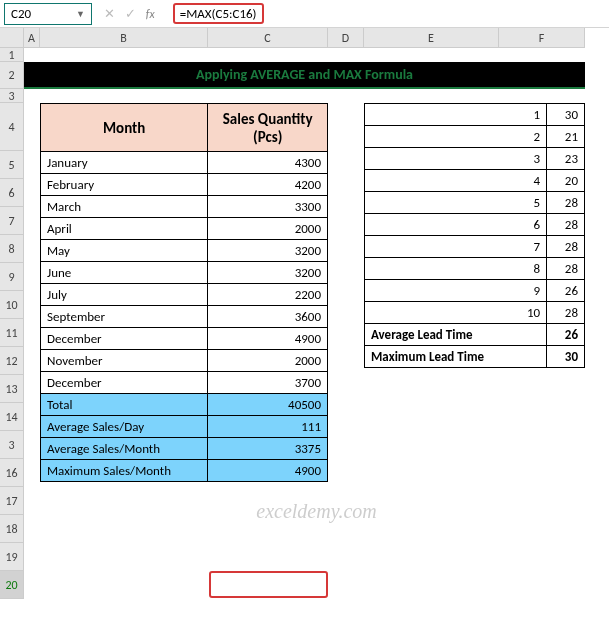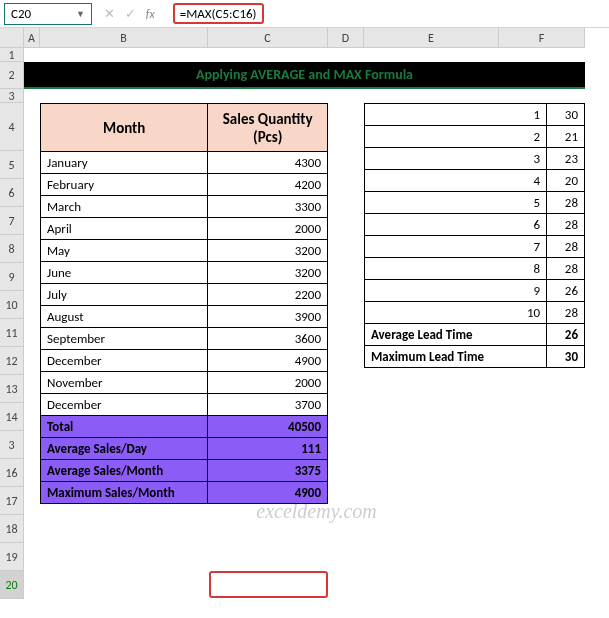--- a/index.html
+++ b/index.html
@@ -23,21 +23,21 @@
     
     .sheet { position: relative; flex: 1; }
     
     .title-row { position: absolute; left: 0; width: 561px; height: 27px; background: #000000; border-bottom: 2px double #1a7a3e; display: flex; align-items: center; justify-content: center; color: #1a7a3e; font-weight: bold; font-size: 14px; }
     
     .tbl { position: absolute; border-collapse: collapse; }
     .tbl th { background: #f8d7c9; border: 1px solid #000; font-weight: bold; text-align: center; padding: 4px 6px; font-size: 15px; }
     .tbl td { border: 1px solid #000; padding: 3px 6px; height: 22px; font-size: 13px; }
     .tbl .txt { text-align: left; }
     .tbl .num { text-align: right; }
-    .tbl .sum-row td { background: #8b5cf6; font-weight: bold; }
+    .tbl .sum-row td { background: #7dd3fc; font-weight: normal; }
     .tbl .bold-row td { font-weight: bold; }
     
     .red-cell-outline { position: absolute; border: 2px solid #d63838; border-radius: 3px; pointer-events: none; }
     
     .watermark { position: absolute; left: 50%; transform: translateX(-50%); bottom: 76px; font-family: serif; font-style: italic; color: rgba(130,130,130,0.4); font-size: 20px; pointer-events: none; }
     
     .col-A { width: 16px; }
     .col-B { width: 168px; }
     .col-C { width: 120px; }
     .col-D { width: 36px; }
@@ -129,24 +129,20 @@
           </tr>
       <tr>
             <td class="txt">June</td>
             <td class="num">3200</td>
           </tr>
       <tr>
             <td class="txt">July</td>
             <td class="num">2200</td>
           </tr>
       <tr>
-            <td class="txt">August</td>
-            <td class="num">3900</td>
-          </tr>
-      <tr>
             <td class="txt">September</td>
             <td class="num">3600</td>
           </tr>
       <tr>
             <td class="txt">December</td>
             <td class="num">4900</td>
           </tr>
       <tr>
             <td class="txt">November</td>
             <td class="num">2000</td>

